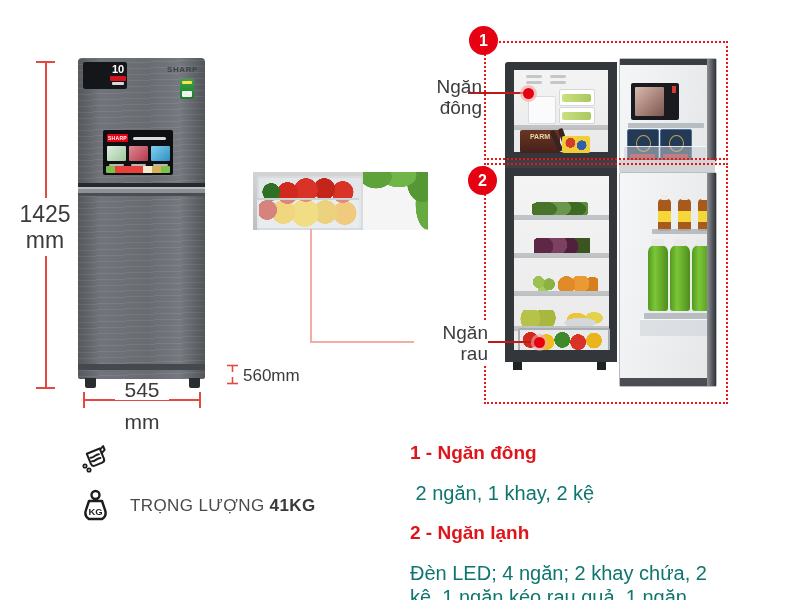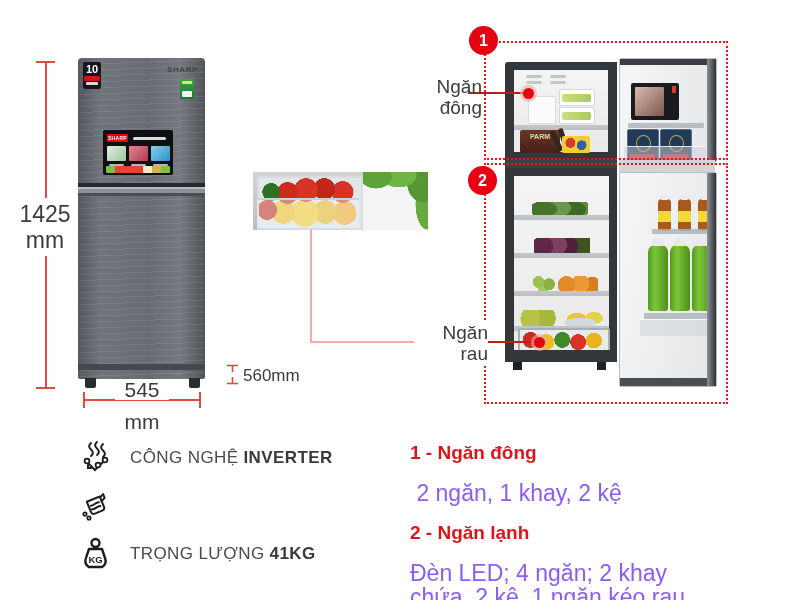--- a/index.html
+++ b/index.html
@@ -15,21 +15,21 @@
   .width-label-unit{left:115px;top:411px;width:54px;font-size:21px;line-height:21px;}
   .depth-label{left:243px;top:366px;font-size:17px;color:#3b3b3b;background:transparent;}
 
   
   .fridge{left:78px;top:58px;width:127px;height:330px;}
   .fridge-body{position:absolute;left:0;top:0;width:127px;height:321px;border-radius:4px 4px 2px 2px;
     background:
       repeating-linear-gradient(178deg, rgba(255,255,255,0.05) 0 1px, rgba(0,0,0,0.04) 1px 6px),
       linear-gradient(90deg,#585c61,#75797f 18%,#6c7076 55%,#7a7e84 80%,#54585d);}
   .warranty-badge{position:absolute;left:5px;top:4px;width:18px;height:27px;background:#15161a;
-    border-radius:2px;text-align:center;}
+    border-radius:2px;text-align:center;padding-left:26px;}
   .warranty-badge .num{color:#fff;font-weight:bold;font-size:11px;line-height:14px;display:block;}
   .warranty-badge .ribbon{display:block;margin:0 1px;height:5px;background:#d6121c;border-radius:1px;}
   .warranty-badge .tail{display:block;margin:1px 3px 0;height:3px;background:#d9d9d9;border-radius:1px;}
   .fridge-brand{position:absolute;right:7px;top:7px;font-size:8px;font-weight:bold;color:#3e4247;
     letter-spacing:0.6px;}
   .energy-label{position:absolute;right:11px;top:21px;width:14px;height:20px;border-radius:2px;
     background:linear-gradient(#35a546,#1d7a2f);}
   .energy-label i{position:absolute;left:2px;top:2px;width:10px;height:3px;background:#ffe24a;border-radius:1px;}
   .energy-label b{position:absolute;left:2px;bottom:2px;width:10px;height:6px;background:#eef3ee;border-radius:1px;}
   .door-sticker{position:absolute;left:25px;top:72px;width:70px;height:45px;background:#0e0f13;border-radius:2px;}
@@ -153,21 +153,21 @@
   
   .features{position:absolute;left:78px;top:440px;width:310px;}
   .feat-row{display:flex;align-items:center;height:35px;margin-bottom:13px;}
   .feat-icon{width:35px;height:35px;flex:0 0 35px;margin-right:17px;}
   .feat-text{font-size:17px;color:#4a4a4a;letter-spacing:0.4px;white-space:nowrap;}
   .feat-text .val{font-weight:bold;color:#3a3a3a;margin-left:5px;}
 
   
   .specs{position:absolute;left:410px;top:442px;width:330px;}
   .spec-heading{font-size:19px;font-weight:bold;color:#e0151b;margin:0 0 3px 0;}
-  .spec-body{font-size:23px;color:#8b5cf6;margin:17px 0 17px 0;line-height:24px;white-space:pre-wrap;width:316px;}
+  .spec-body{font-size:20px;color:#0f766e;margin:17px 0 17px 0;line-height:24px;white-space:pre-wrap;width:316px;}
 </style>
 </head>
 <body>
 
 <div class="canvas">
 
   <div>
     <div class="dim-line" style="left:45px;top:62px;width:2px;height:326px;"></div>
     <div class="dim-line" style="left:36px;top:61px;width:19px;height:2px;"></div>
     <div class="dim-line" style="left:36px;top:387px;width:19px;height:2px;"></div>
@@ -349,37 +349,20 @@
   <div class="callout-label" style="left:414px;top:322px;width:74px;background:#fff;">
     <div>Ngăn</div>
     <div>rau</div>
   </div>
   <div class="callout-line" style="left:468px;top:341px;width:66px;"></div>
   <div class="callout-dot" style="left:534px;top:337px;"></div>
 
   <div class="features">
     <div class="feat-row">
       <svg class="feat-icon" viewBox="0 0 35 35">
-        <g fill="none" stroke="#1d1d1d" stroke-width="2" stroke-linecap="round">
-          <path d="M13 3c-2.5 2-2.5 4.5 0 6.5s2.5 4.5 0 6.5"></path>
-          <path d="M19 2c-2.5 2-2.5 4.5 0 6.5s2.5 4.5 0 6.5"></path>
-          <path d="M25 4c-2.5 2-2.5 4.5 0 6.5s2.5 4.5 0 6.5"></path>
-          <path d="M9 22l8 8 9-9"></path>
-          <path d="M13 28h-3v-3"></path>
-        </g>
-        <g fill="#fff" stroke="#1d1d1d" stroke-width="1.8">
-          <circle cx="9" cy="21" r="2.4"></circle>
-            <circle cx="27" cy="20" r="2.4"></circle>
-            <circle cx="20" cy="25" r="2.4"></circle>
-        </g>
-      </svg>
-      <div class="feat-text"><span>CÔNG NGHỆ</span><span class="val">INVERTER</span></div>
-    </div>
-    <div class="feat-row">
-      <svg class="feat-icon" viewBox="0 0 35 35">
         <g fill="none" stroke="#1d1d1d" stroke-width="2" stroke-linejoin="round" stroke-linecap="round" transform="rotate(-22 17 18)">
           <path d="M11 11h14v11a3 3 0 0 1-3 3H14a3 3 0 0 1-3-3z"></path>
           <path d="M25 12l4-2v4l-4 2"></path>
           <path d="M13 16c3 1.5 6-1.5 9 0"></path>
           <path d="M13 20c3 1.5 6-1.5 9 0"></path>
         </g>
         <circle cx="7" cy="26" r="1.7" fill="none" stroke="#1d1d1d" stroke-width="1.7"></circle>
         <circle cx="11" cy="30" r="1.7" fill="none" stroke="#1d1d1d" stroke-width="1.7"></circle>
       </svg>
     </div>

